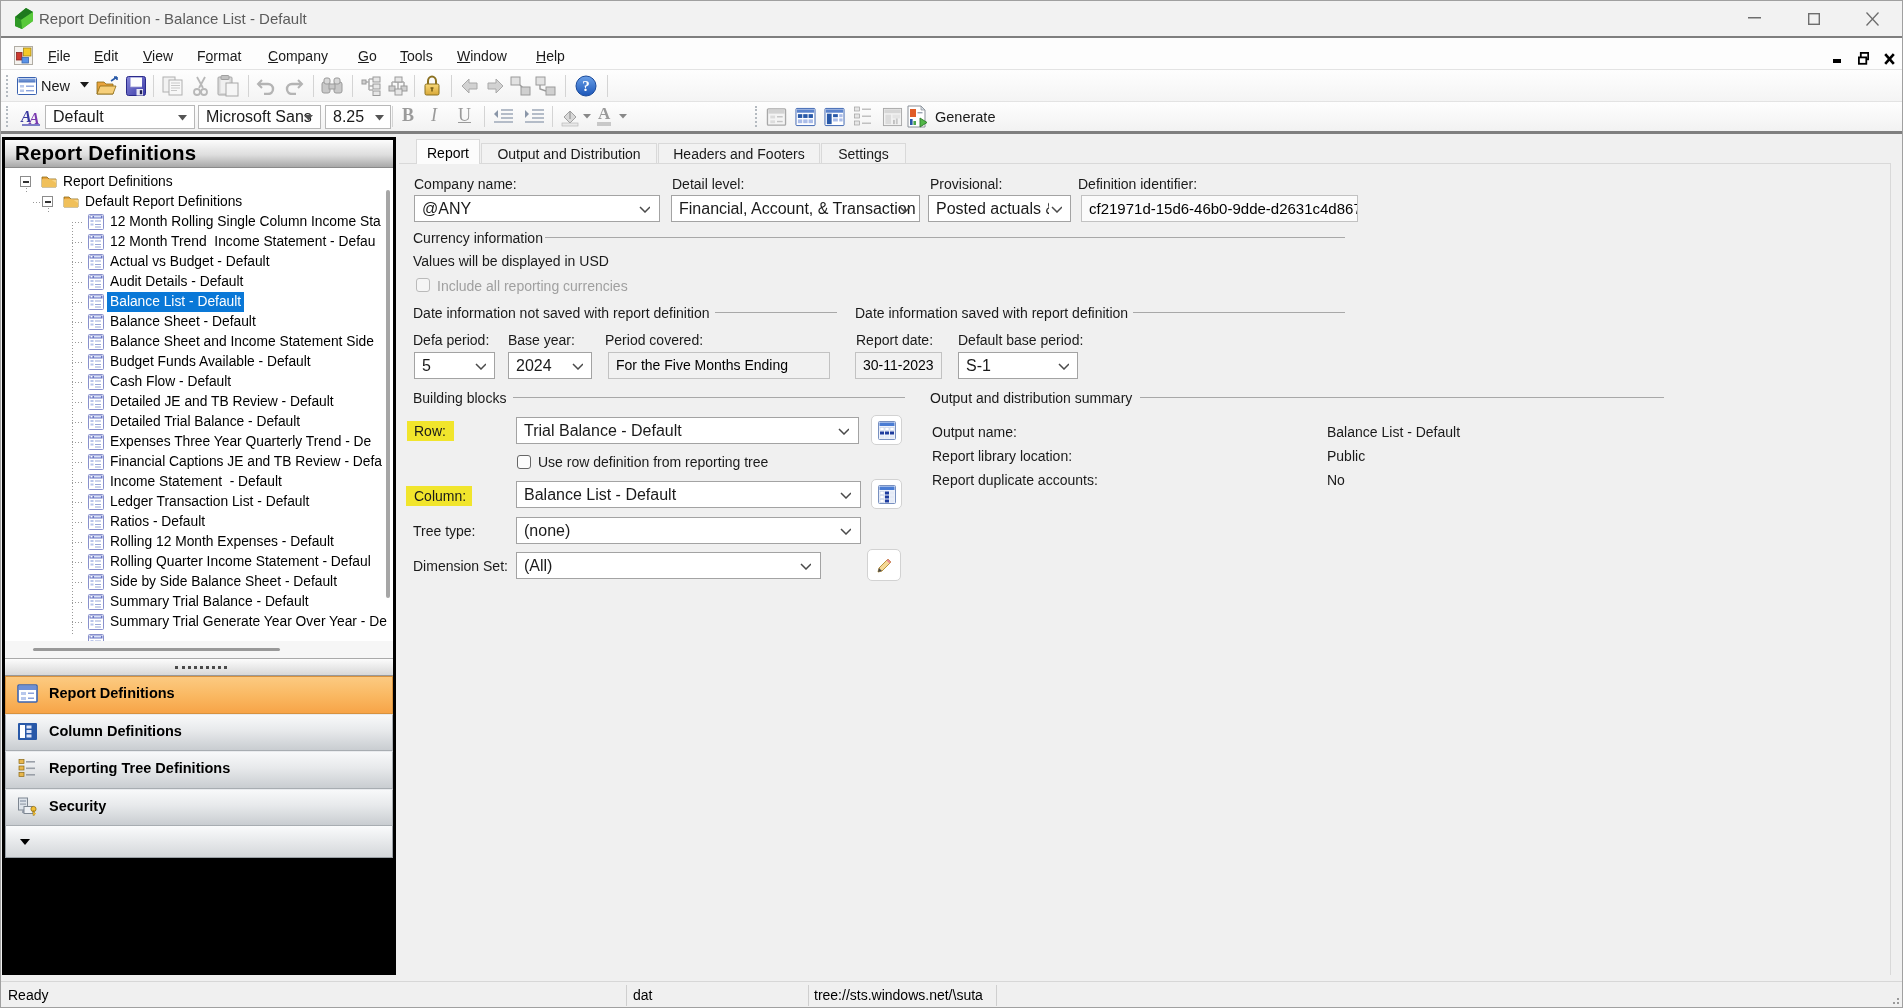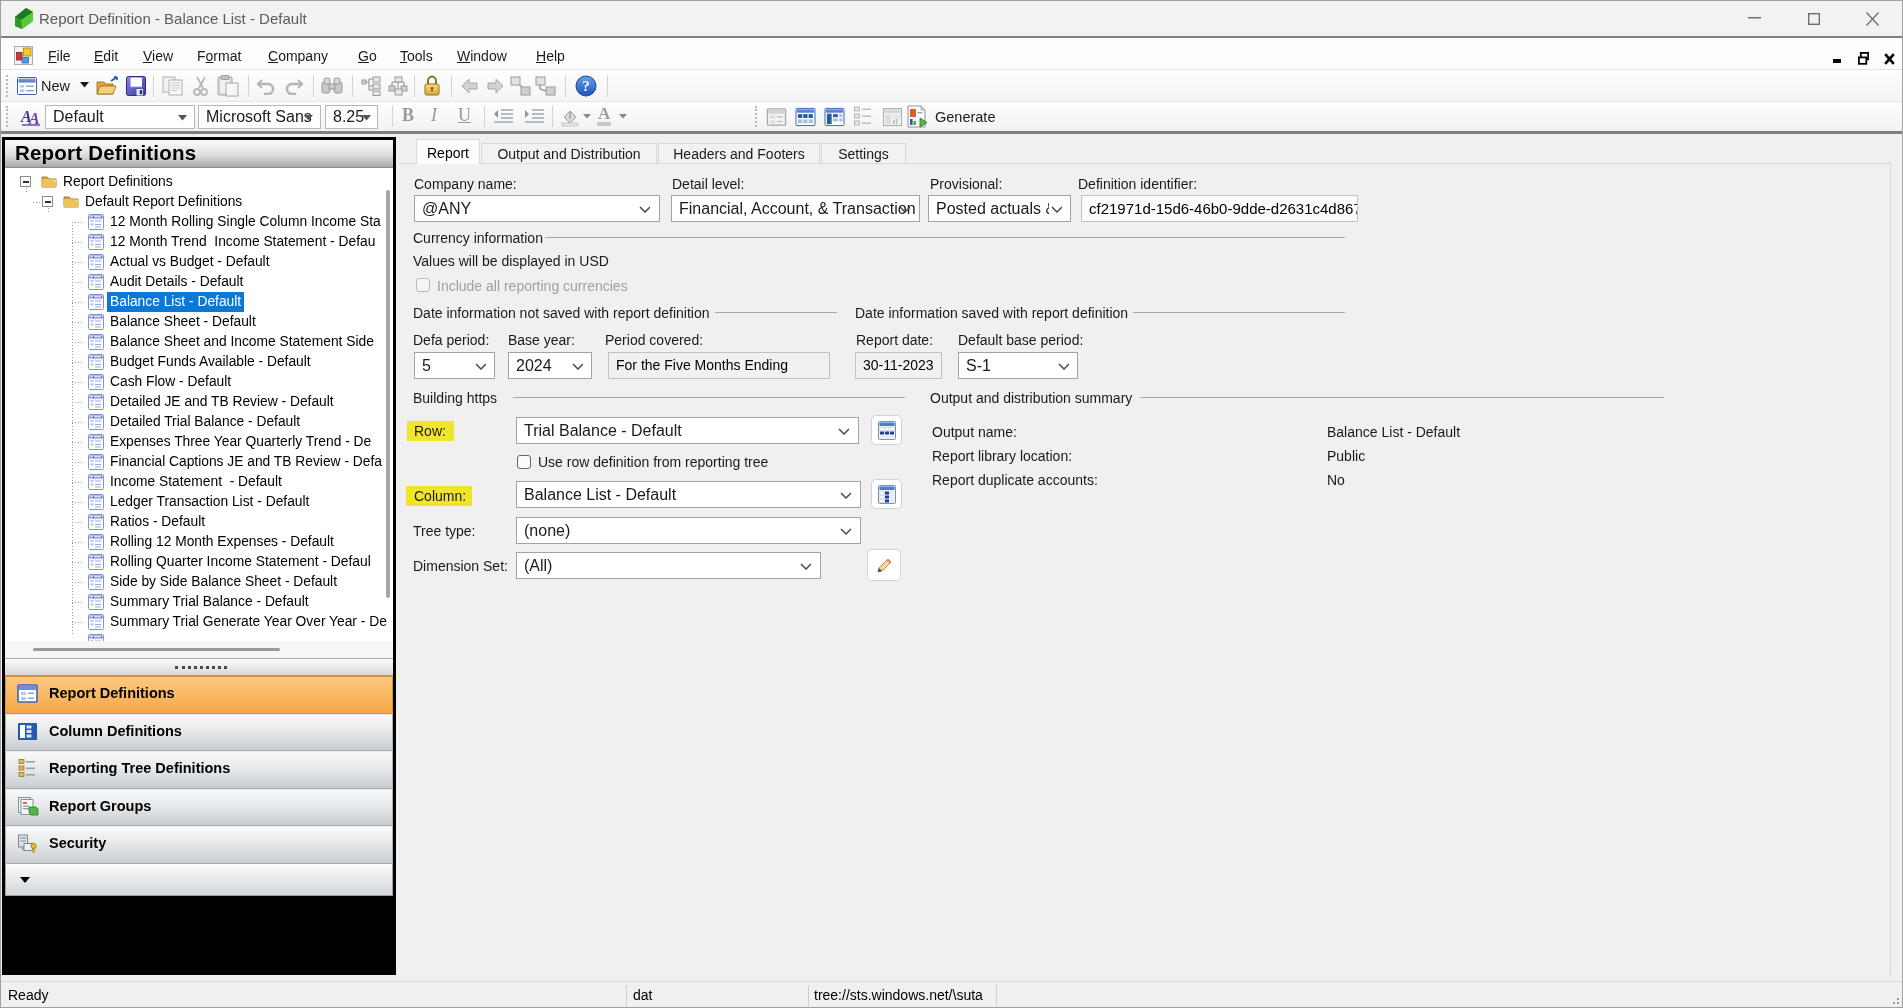--- a/index.html
+++ b/index.html
@@ -251,21 +251,21 @@
       <svg class="abs" style="right:7px;top:9px" width="9" height="6">
         <polygon points="0,0 9,0 4.5,5.5" fill="#555"></polygon>
       </svg>
     </div>
   <div class="combo" style="left:198px;top:3px;width:123px;height:24px;border-color:#b8b8b8">
       <span class="cv" style="top:2px">Microsoft Sans</span>
       <svg class="abs" style="right:7px;top:9px" width="9" height="6">
         <polygon points="0,0 9,0 4.5,5.5" fill="#555"></polygon>
       </svg>
     </div>
-  <div class="combo" style="left:325px;top:3px;width:53px;height:24px;border-color:#b8b8b8">
+  <div class="combo" style="left:325px;top:3px;width:66px;height:24px;border-color:#b8b8b8">
       <span class="cv" style="top:2px">8.25</span>
       <svg class="abs" style="right:6px;top:9px" width="9" height="6">
         <polygon points="0,0 9,0 4.5,5.5" fill="#555"></polygon>
       </svg>
     </div>
   <div class="tsep" style="left:392px;top:4px;height:21px"></div>
   <span class="abs" style="left:402px;top:3px;font-family:'Liberation Serif';font-size:18px;font-weight:bold;color:#9a9a9a">B</span>
   <span class="abs" style="left:431px;top:3px;font-family:'Liberation Serif';font-size:18px;font-style:italic;color:#9a9a9a">I</span>
   <span class="abs" style="left:458px;top:3px;font-family:'Liberation Serif';font-size:18px;text-decoration:underline;color:#9a9a9a">U</span>
   <div class="tsep" style="left:484px;top:4px;height:21px"></div>
@@ -587,31 +587,20 @@
       <rect x="2" y="8" width="5" height="4" fill="#e8b64c" stroke="#8b6914" stroke-width="0.7"></rect>
       <rect x="2" y="14.5" width="5" height="4" fill="#e8b64c" stroke="#8b6914" stroke-width="0.7"></rect>
       <rect x="9" y="3" width="9" height="1.6" fill="#9aa0a8"></rect>
       <rect x="9" y="9.5" width="9" height="1.6" fill="#9aa0a8"></rect>
       <rect x="9" y="16" width="9" height="1.6" fill="#9aa0a8"></rect>
     </svg>
     <span class="nlab">Reporting Tree Definitions</span>
     </div>
   <div class="navbtn">
     <svg class="nicon" width="22" height="21" viewBox="0 0 22 21">
-      <rect x="1.5" y="1.5" width="12" height="15" fill="#eceff4" stroke="#8a9098"></rect>
-      <rect x="4" y="3.5" width="12" height="15" fill="#f6f8fb" stroke="#8a9098"></rect>
-      <rect x="6" y="6" width="4" height="2" fill="#e06a3c"></rect>
-      <rect x="6" y="9.5" width="6" height="1.4" fill="#98a0ac"></rect>
-      <rect x="6" y="12" width="6" height="1.4" fill="#98a0ac"></rect>
-      <path d="M12,11 L19,11 L21,13 L21,19 L14,19 L12,17 Z" fill="#51b848" stroke="#2c7a28" stroke-width="0.8"></path>
-    </svg>
-    <span class="nlab">Report Groups</span>
-    </div>
-  <div class="navbtn">
-    <svg class="nicon" width="22" height="21" viewBox="0 0 22 21">
       <rect x="1.5" y="2" width="9" height="12" fill="#dde3ea" stroke="#7d8691"></rect>
       <rect x="3" y="4" width="6" height="2" fill="#aab4c2"></rect>
       <rect x="3" y="7.5" width="6" height="1.2" fill="#98a0ac"></rect>
       <rect x="5" y="14" width="2" height="3" fill="#9aa2ae"></rect>
       <rect x="7" y="10.5" width="9" height="7" fill="#eef1f5" stroke="#7d8691"></rect>
       <circle cx="16.5" cy="13" r="2.6" fill="#f2c037" stroke="#946f12" stroke-width="0.8"></circle>
       <rect x="16" y="14.8" width="1.6" height="4.5" fill="#f2c037" stroke="#946f12" stroke-width="0.5"></rect>
       <rect x="17.2" y="17" width="1.8" height="1.2" fill="#f2c037"></rect>
     </svg>
     <span class="nlab">Security</span>
@@ -695,21 +684,21 @@
   <div class="tbox" style="left:855px;top:352px;width:87px;height:27px">
       <span class="cv">30-11-2023</span>
     </div>
   <div class="combo" style="left:958px;top:352px;width:120px;height:27px">
       <span class="cv">S-1</span>
       <svg class="chev" style="right:8px;top:10px" width="12" height="8">
         <use href="#chev"></use>
       </svg>
     </div>
 
-  <span class="lab" style="left:413px;top:390px">Building https</span>
+  <span class="lab" style="left:413px;top:390px">Building blocks</span>
   <div class="gline" style="left:513px;top:397px;width:392px"></div>
   <span class="lab" style="left:930px;top:390px">Output and distribution summary</span>
   <div class="gline" style="left:1140px;top:397px;width:524px"></div>
 
   <span class="lab hl" style="left:407px;top:421px;padding:2px 8px 2px 7px">Row:</span>
   <div class="combo" style="left:516px;top:417px;width:343px;height:27px">
       <span class="cv">Trial Balance - Default</span>
       <svg class="chev" style="right:9px;top:10px" width="12" height="8">
         <use href="#chev"></use>
       </svg>

